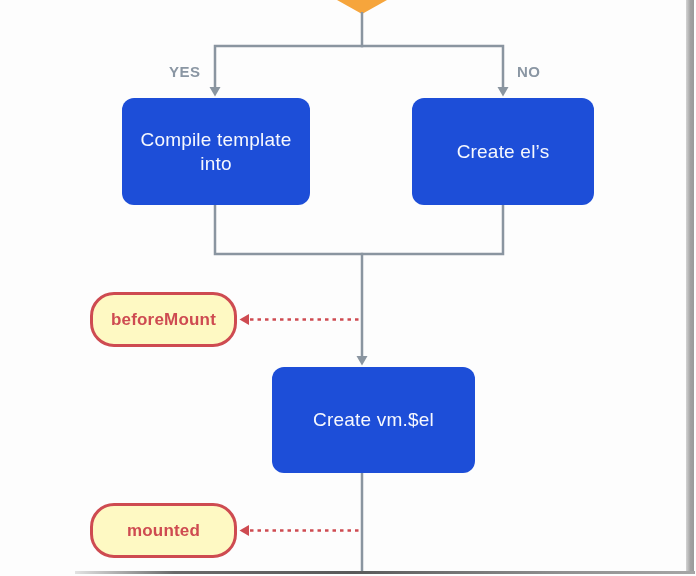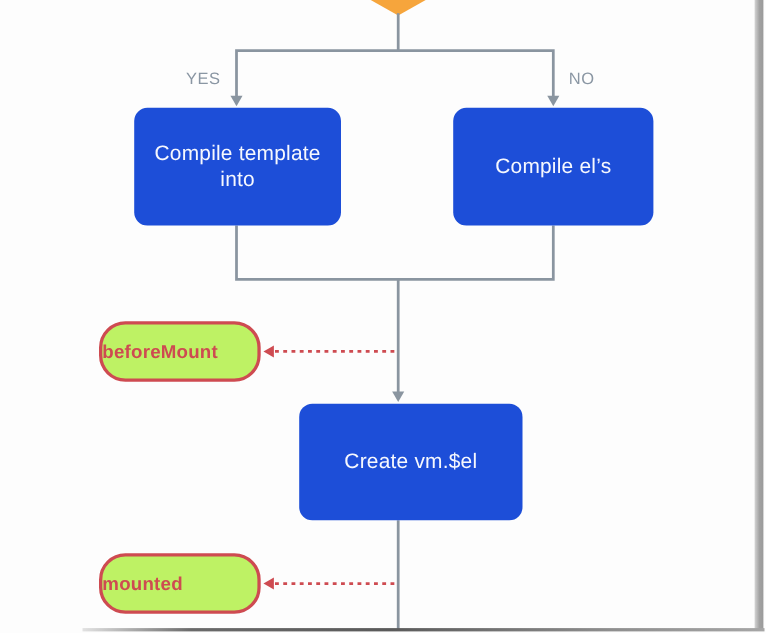--- a/index.html
+++ b/index.html
@@ -15,21 +15,21 @@
 
   .conn   { stroke: #8A95A0; stroke-width: 2.5; fill: none; stroke-linejoin: miter; }
   .arrow  { fill: #8A95A0; }
   .dash   { stroke: #CE4B51; stroke-width: 2.5; stroke-dasharray: 3.5 4; fill: none; }
   .rarrow { fill: #CE4B51; }
   .diamond{ fill: #F6A53C; }
 
   .branch-label {
     position: absolute;
     font-size: 15px;
-    font-weight: 400;
+    font-weight: 700;
     letter-spacing: 0.5px;
     color: #8A96A3;
   }
 
   .gnode {
     position: absolute;
     background: #1d4ed8;
     border-radius: 12px;
     display: flex;
     flex-direction: column;
@@ -38,26 +38,27 @@
     text-align: center;
     color: rgba(255,255,255,0.96);
     font-size: 19px;
     line-height: 24px;
     letter-spacing: 0.2px;
   }
   .gnode span { display: block; }
 
   .hook {
     position: absolute;
-    background: #bef264;
+    background: #fef9c3;
     border: 3px solid #CE4B51;
     border-radius: 24px;
     box-sizing: border-box;
     display: flex;
     align-items: center;
+    justify-content: center;
     color: #CE4B51;
     font-size: 17px;
     font-weight: 700;
     letter-spacing: 0.2px;
   }
 
   .scrollbar {
     position: absolute;
     left: 686px;
     top: 0;
@@ -104,21 +105,21 @@
 
   <div class="branch-label" style="left:169px; top:63px;">YES</div>
   <div class="branch-label" style="left:517px; top:63px;">NO</div>
 
   <div class="gnode" style="left:122px; top:98px; width:188px; height:107px;">
     <span>Compile template</span>
     <span>into</span>
   </div>
 
   <div class="gnode" style="left:412px; top:98px; width:182px; height:107px;">
-    <span>Compile el’s</span>
+    <span>Create el’s</span>
   </div>
 
   <div class="gnode" style="left:272px; top:367px; width:203px; height:106px;">
     <span>Create vm.$el</span>
   </div>
 
   <div class="hook" style="left:90px; top:292px; width:147px; height:55px;">
     <span>beforeMount</span>
   </div>
 

